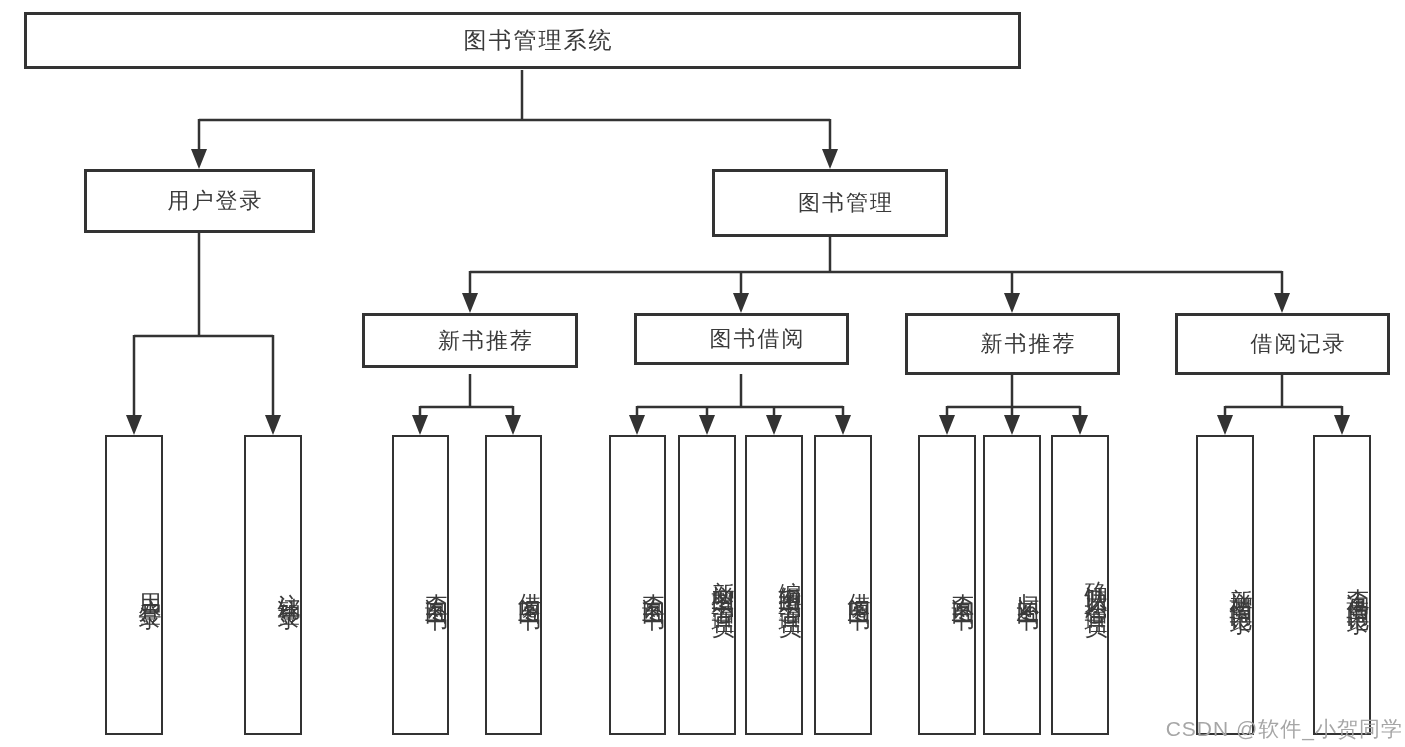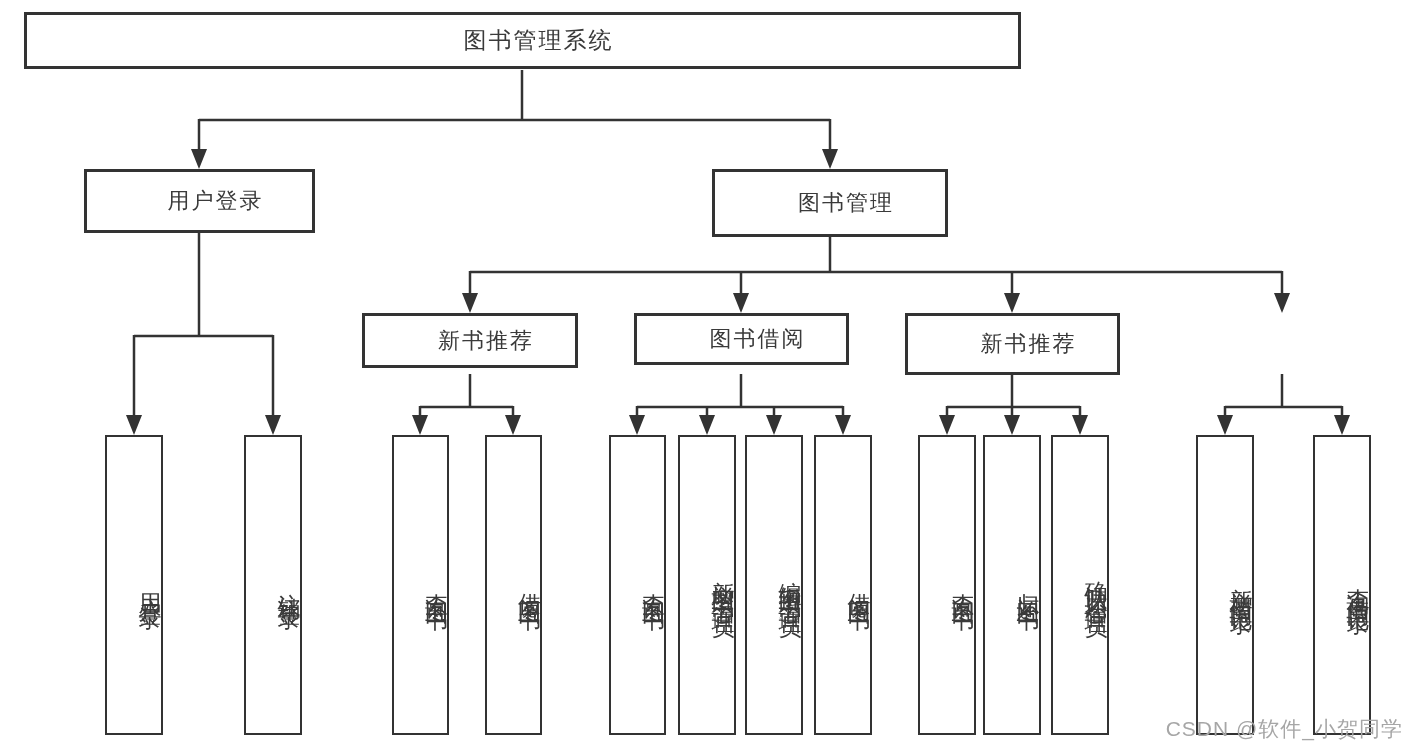--- a/index.html
+++ b/index.html
@@ -118,20 +118,21 @@
   </svg>
 
   <div class="node h-node root-node" style="left:24px;top:12px;width:997px;height:57px">图书管理系统</div>
 
   <div class="node h-node" style="left:84px;top:169px;width:231px;height:64px">用户登录</div>
   <div class="node h-node" style="left:712px;top:169px;width:236px;height:68px">图书管理</div>
 
   <div class="node h-node" style="left:362px;top:313px;width:216px;height:55px">新书推荐</div>
   <div class="node h-node" style="left:634px;top:313px;width:215px;height:52px">图书借阅</div>
   <div class="node h-node" style="left:905px;top:313px;width:215px;height:62px">新书推荐</div>
+  <div class="node h-node" style="left:1175px;top:313px;width:215px;height:62px">借阅记录</div>
 
   <div class="node leaf" style="left:105px;top:435px;width:58px;height:300px">用户登录</div>
   <div class="node leaf" style="left:244px;top:435px;width:58px;height:300px">注销登录</div>
 
   <div class="node leaf" style="left:392px;top:435px;width:57px;height:300px">查询图书</div>
   <div class="node leaf" style="left:485px;top:435px;width:57px;height:300px">借阅图书</div>
 
   <div class="node leaf" style="left:609px;top:435px;width:57px;height:300px">查询图书</div>
   <div class="node leaf" style="left:678px;top:435px;width:58px;height:300px">新增图书（管理员）</div>
   <div class="node leaf" style="left:745px;top:435px;width:58px;height:300px">编辑图书（管理员）</div>

